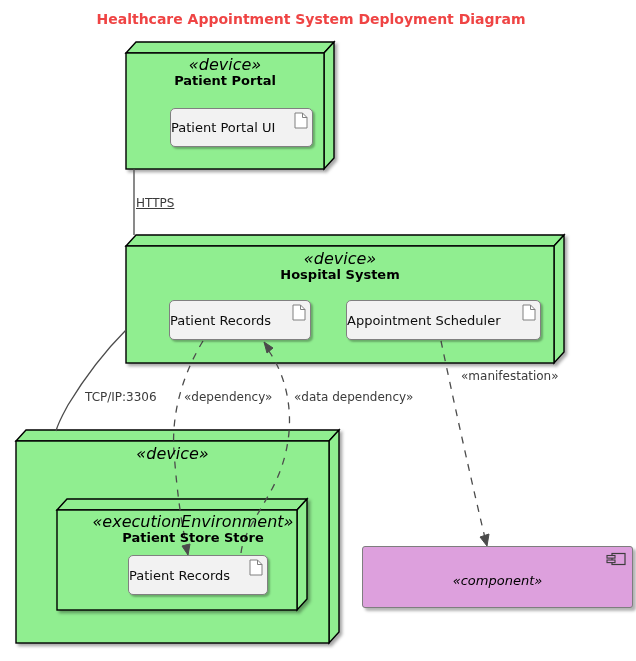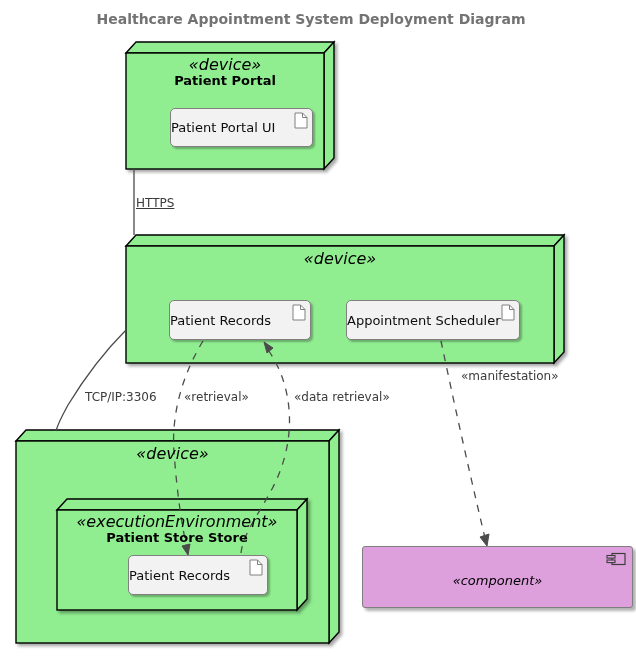--- a/index.html
+++ b/index.html
@@ -4,21 +4,21 @@
 <style>
   html,body { margin:0; padding:0; background:#ffffff; }
   .canvas {
     position:relative; width:636px; height:661px; background:var(--bg,#fff);
     font-family:"DejaVu Sans", "Liberation Sans", sans-serif; overflow:hidden;
   }
   .layer { position:absolute; left:0; top:0; }
 
   .title {
     position:absolute; left:0; top:11px; width:622px; text-align:center;
-    font-size:14px; font-weight:bold; color:#737373;
+    font-size:14px; font-weight:bold; color:#ef4444;
   }
 
   .node-header { position:absolute; text-align:center; color:#000; line-height:15px; }
   .node-header .stereo { font-style:italic; font-size:16px; }
   .node-header .nname  { font-weight:bold; font-size:13px; margin-top:1px; }
 
   .comp {
     position:absolute; box-sizing:border-box;
     background:var(--component-fill,#f2f2f2);
     border:1px solid var(--component-stroke,#808080);
@@ -105,48 +105,49 @@
 
   <div class="title">Healthcare Appointment System Deployment Diagram</div>
 
   <div class="node-header" style="left:126px; top:57px; width:198px;">
     <div class="stereo">«device»</div>
     <div class="nname">Patient Portal</div>
   </div>
 
   <div class="node-header" style="left:126px; top:251px; width:428px;">
     <div class="stereo">«device»</div>
+    <div class="nname">Hospital System</div>
   </div>
 
   <div class="node-header" style="left:16px; top:446px; width:313px;">
     <div class="stereo">«device»</div>
   </div>
 
-  <div class="node-header" style="left:57px; top:514px; width:240px;">
+  <div class="node-header" style="left:57px; top:514px; width:272px;">
     <div class="stereo">«executionEnvironment»</div>
     <div class="nname">Patient Store Store</div>
   </div>
 
   <div class="comp" style="left:170px; top:108px; width:143px; height:39px;">
     <span>Patient Portal UI</span>
     <svg class="doc-icon" width="14" height="17" viewBox="0 0 14 17">
       <path d="M1,1 H8.5 L13,5.5 V16 H1 Z" fill="#ffffff" stroke="#808080" stroke-width="1"></path>
       <path d="M8.5,1 V5.5 H13" fill="none" stroke="#808080" stroke-width="1"></path>
     </svg>
   </div>
 
   <div class="comp" style="left:169px; top:300px; width:142px; height:40px;">
     <span>Patient Records</span>
     <svg class="doc-icon" width="14" height="17" viewBox="0 0 14 17">
       <path d="M1,1 H8.5 L13,5.5 V16 H1 Z" fill="#ffffff" stroke="#808080" stroke-width="1"></path>
       <path d="M8.5,1 V5.5 H13" fill="none" stroke="#808080" stroke-width="1"></path>
     </svg>
   </div>
 
-  <div class="comp" style="left:346px; top:300px; width:174px; height:40px;">
+  <div class="comp" style="left:346px; top:300px; width:195px; height:40px;">
     <span>Appointment Scheduler</span>
     <svg class="doc-icon" width="14" height="17" viewBox="0 0 14 17">
       <path d="M1,1 H8.5 L13,5.5 V16 H1 Z" fill="#ffffff" stroke="#808080" stroke-width="1"></path>
       <path d="M8.5,1 V5.5 H13" fill="none" stroke="#808080" stroke-width="1"></path>
     </svg>
   </div>
 
   <div class="comp" style="left:128px; top:555px; width:140px; height:40px;">
     <span>Patient Records</span>
     <svg class="doc-icon" width="14" height="17" viewBox="0 0 14 17">
@@ -159,17 +160,17 @@
     <div class="stereo">«component»</div>
     <svg class="comp-icon" width="20" height="14" viewBox="0 0 20 14">
       <rect x="6" y="1.5" width="13" height="11" fill="none" stroke="#3d3d3d" stroke-width="1.2"></rect>
       <rect x="1" y="3.5" width="8" height="2.6" fill="var(--artifact-fill,#DDA0DD)" stroke="#3d3d3d" stroke-width="1.1"></rect>
       <rect x="1" y="8" width="8" height="2.6" fill="var(--artifact-fill,#DDA0DD)" stroke="#3d3d3d" stroke-width="1.1"></rect>
     </svg>
   </div>
 
   <div class="edge-label" style="left:136px; top:196px;text-decoration:underline;">HTTPS</div>
   <div class="edge-label" style="left:85px; top:390px;text-align:right;">TCP/IP:3306</div>
-  <div class="edge-label" style="left:184px; top:390px;">«retrieval»</div>
-  <div class="edge-label" style="left:294px; top:390px;">«data retrieval»</div>
+  <div class="edge-label" style="left:184px; top:390px;">«dependency»</div>
+  <div class="edge-label" style="left:294px; top:390px;">«data dependency»</div>
   <div class="edge-label" style="left:461px; top:369px;">«manifestation»</div>
 
 </div>
 
 </body></html>

